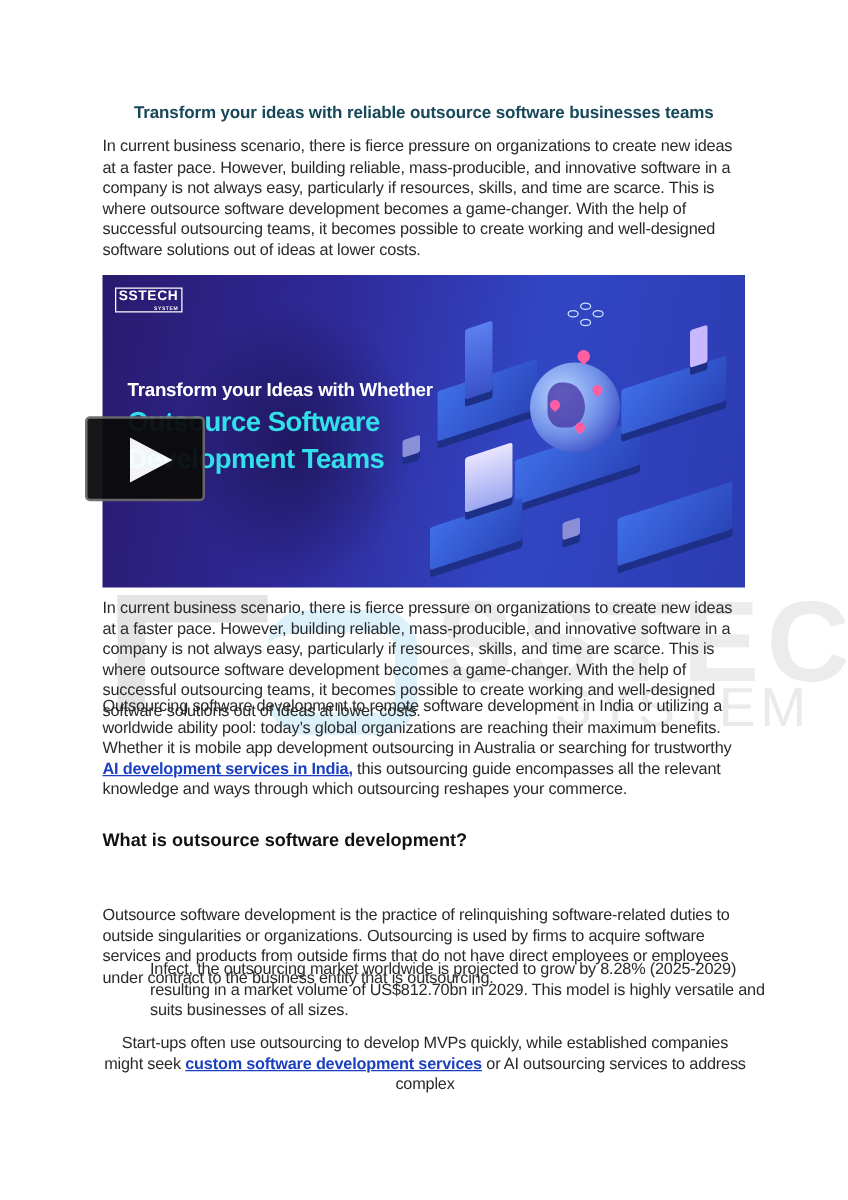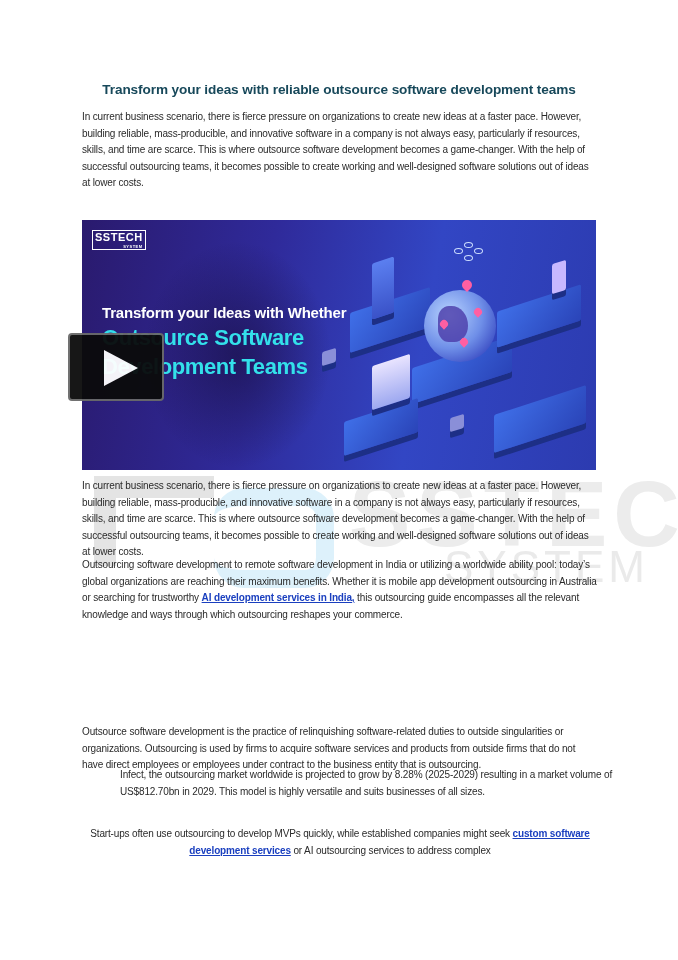--- a/index.html
+++ b/index.html
@@ -2,21 +2,21 @@
 <html><head>
   <meta charset="utf-8">
   <style>
     html, body { margin:0; padding:0; background:#ffffff; }
     body { width:678px; height:960px; position:relative; overflow:hidden;
            font-family:"Liberation Sans", sans-serif; color:#222; }
     .page { position:absolute; left:0; top:0; width:678px; height:960px; background:#fff; }
     .title { position:absolute; left:82px; top:82px; width:514px; text-align:center;
              font-family:"Liberation Sans", sans-serif; font-weight:bold; font-size:13.6px;
              color:#17485a; letter-spacing:-0.1px; }
-    .para { position:absolute; left:82px; width:516px; font-size:10px; line-height:16.5px;
+    .para { position:absolute; left:82px; width:516px; font-size:13px; line-height:16.5px;
             color:#2a2a2a; letter-spacing:-0.15px; margin:0; }
     .para a { color:#1a3fbf; font-weight:bold; text-decoration:underline; }
     .h2 { position:absolute; left:82px; top:665px; font-size:14.5px; font-weight:bold; color:#111; margin:0; }
 
     
     .hero { position:absolute; left:82px; top:220px; width:514px; height:250px; overflow:hidden;
             background:linear-gradient(100deg,#2a1a6e 0%,#2f2a9a 35%,#3246c4 65%,#2c3bb0 100%); }
     .hero .shade { position:absolute; left:60px; top:20px; width:190px; height:230px;
                    background:radial-gradient(ellipse at center, rgba(20,10,50,0.55), rgba(20,10,50,0) 70%); }
     .hero-logo { position:absolute; left:10px; top:10px; color:#fff; font-weight:bold; font-size:11px;
@@ -54,21 +54,21 @@
 
 <div class="page">
 
   <div class="wm">
     <div class="ss"></div>
     <div class="ss2"></div>
     <div class="tech">SSTECH</div>
     <div class="sys">SYSTEM</div>
   </div>
 
-  <div class="title">Transform your ideas with reliable outsource software development teams</div>
+  <div class="title">Transform your ideas with reliable outsource software businesses teams</div>
 
   <p class="para" style="top:109px;">In current business scenario, there is fierce pressure on organizations to create new ideas at a faster pace. However, building reliable, mass-producible, and innovative software in a company is not always easy, particularly if resources, skills, and time are scarce. This is where outsource software development becomes a game-changer. With the help of successful outsourcing teams, it becomes possible to create working and well-designed software solutions out of ideas at lower costs.</p>
 
   <div class="hero">
     <div class="shade"></div>
     <div class="hero-logo">
       <span>SSTECH</span>
       <small>SYSTEM</small>
     </div>
     <div class="hero-line1">Transform your Ideas with Whether</div>
@@ -101,20 +101,21 @@
   <div class="play">
     <div class="tri"></div>
   </div>
 
   <p class="para" style="top:478px;">In current business scenario, there is fierce pressure on organizations to create new ideas at a faster pace. However, building reliable, mass-producible, and innovative software in a company is not always easy, particularly if resources, skills, and time are scarce. This is where outsource software development becomes a game-changer. With the help of successful outsourcing teams, it becomes possible to create working and well-designed software solutions out of ideas at lower costs.</p>
 
   <p class="para" style="top:557px;">
     <span>Outsourcing software development to remote software development in India or utilizing a worldwide ability pool: today’s global organizations are reaching their maximum benefits. Whether it is mobile app development outsourcing in Australia or searching for trustworthy </span><a>AI development services in India,</a><span> this outsourcing guide encompasses all the relevant knowledge and ways through which outsourcing reshapes your commerce.</span>
   </p>
 
+  <h2 class="h2">What is outsource software development?</h2>
 
   <p class="para" style="top:724px;">Outsource software development is the practice of relinquishing software-related duties to outside singularities or organizations. Outsourcing is used by firms to acquire software services and products from outside firms that do not have direct employees or employees under contract to the business entity that is outsourcing.</p>
 
   <p class="para" style="top:767px;margin-left:38px;">Infect, the outsourcing market worldwide is projected to grow by 8.28% (2025-2029) resulting in a market volume of US$812.70bn in 2029. This model is highly versatile and suits businesses of all sizes.</p>
 
   <p class="para" style="top:826px;text-align:center;">
     <span>Start-ups often use outsourcing to develop MVPs quickly, while established companies might seek </span><a>custom software development services</a><span> or AI outsourcing services to address complex</span>
   </p>
 
 </div>

